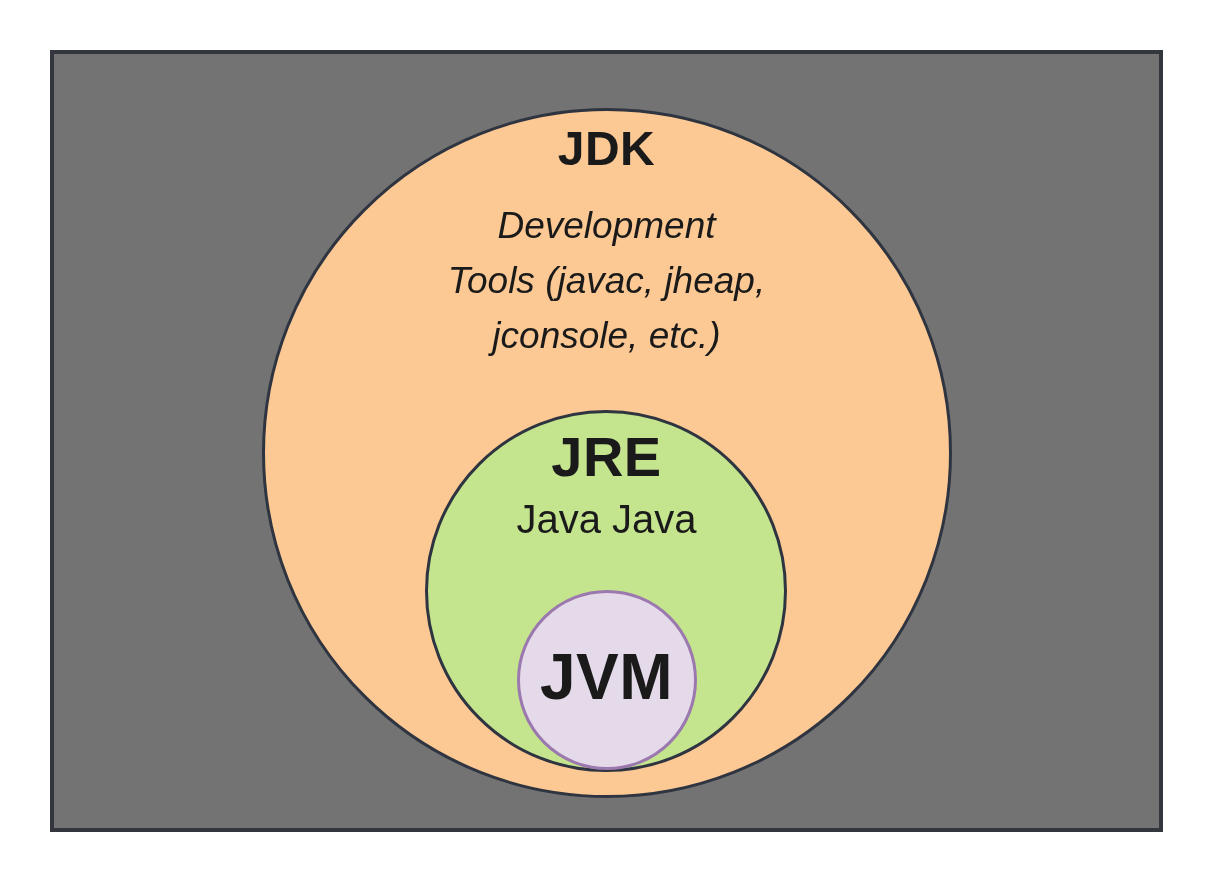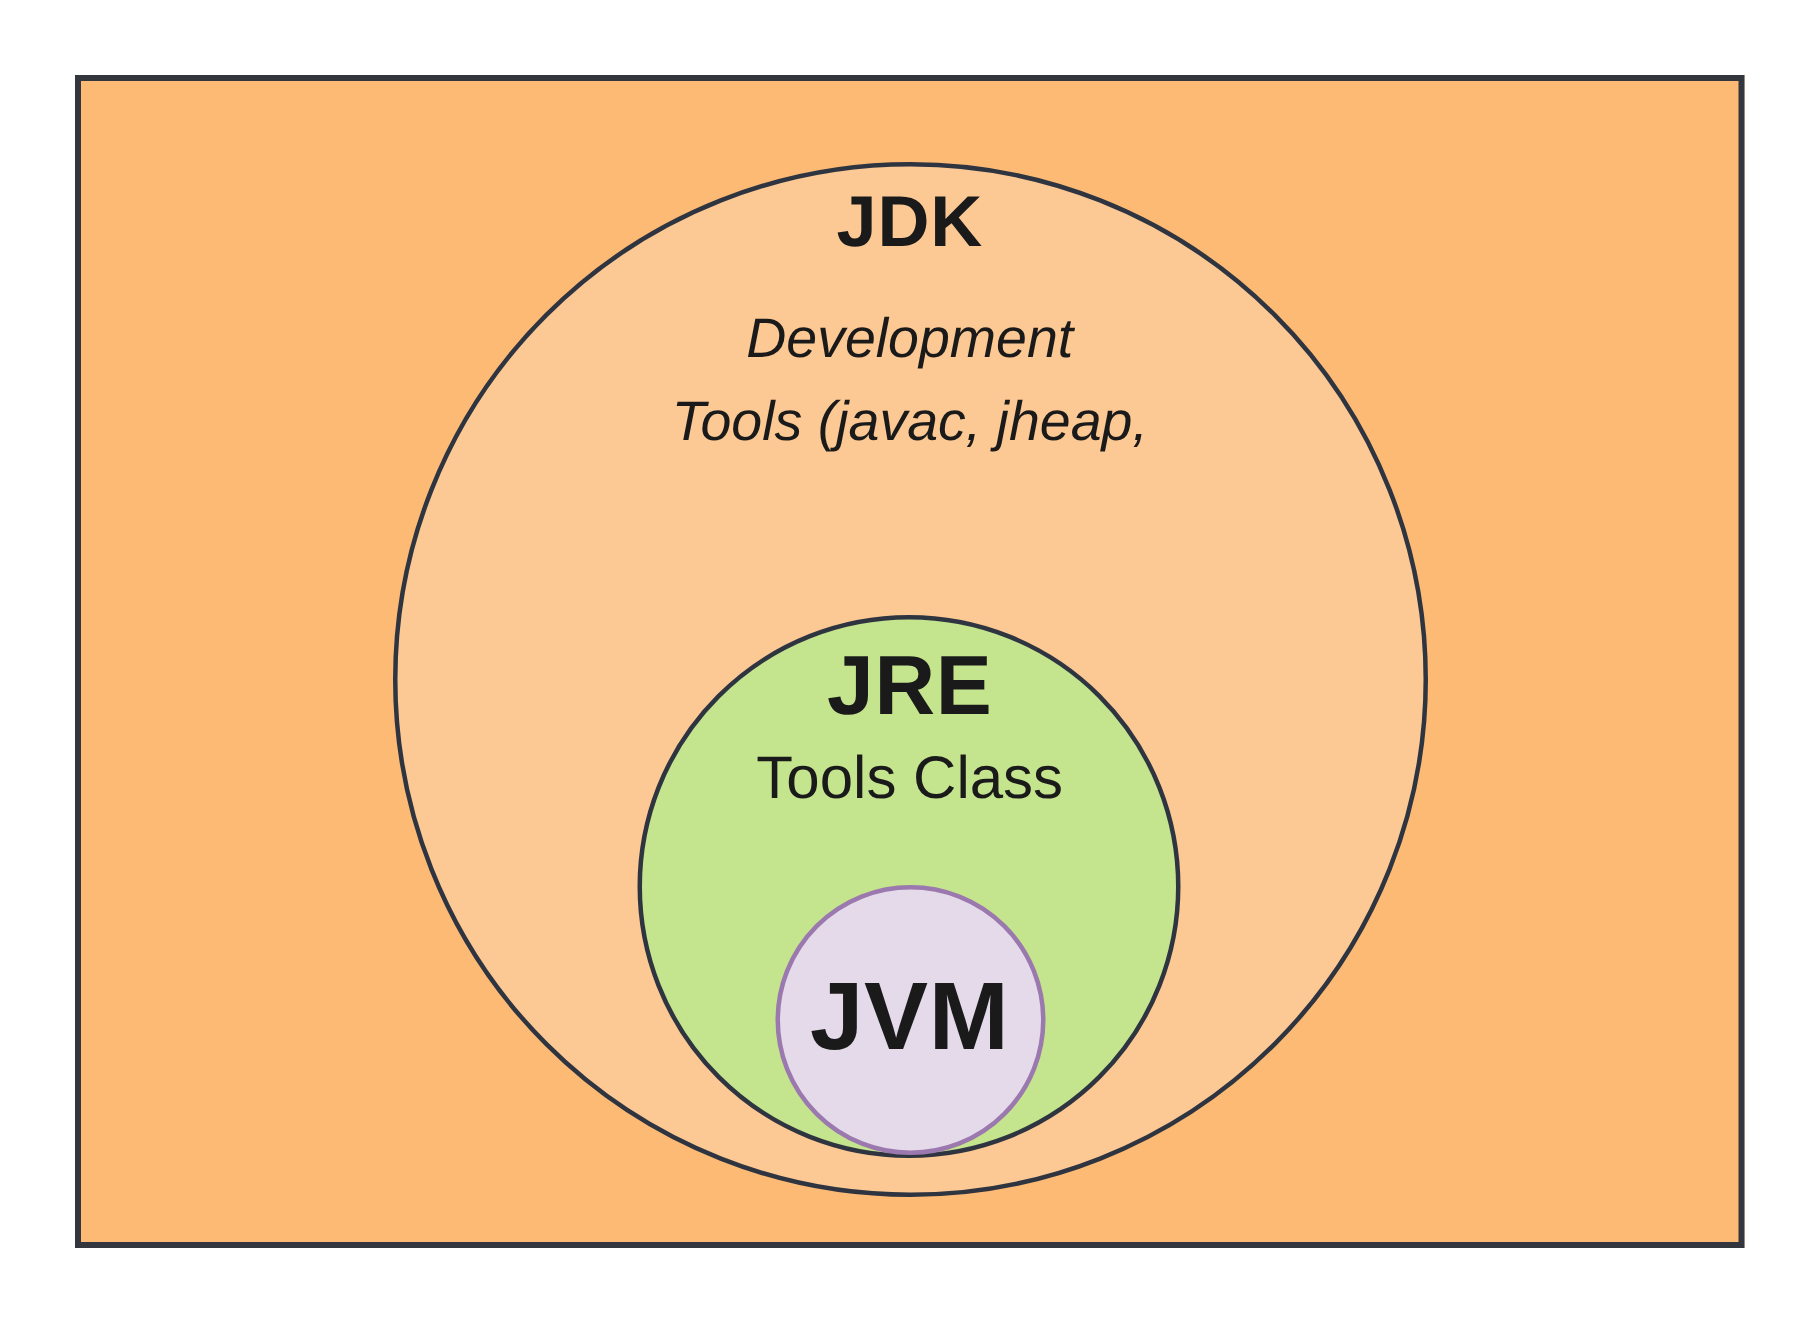--- a/index.html
+++ b/index.html
@@ -19,21 +19,21 @@
     background: #ffffff;
   }
   .frame {
     position: absolute;
     left: 50px;
     top: 50px;
     width: 1113px;
     height: 782px;
     box-sizing: border-box;
     border: 4px solid #33373d;
-    background: #fdba74;
+    background: #737373;
   }
   .circle {
     position: absolute;
     border-radius: 50%;
     box-sizing: border-box;
   }
   .circle-jdk {
     left: 208px;
     top: 54px;
     width: 690px;
@@ -108,24 +108,25 @@
 
     <div class="circle circle-jre" style="background-color: rgb(196, 228, 142); border-color: rgb(47, 53, 64);"></div>
 
     <div class="circle circle-jvm" style="background-color: rgb(228, 218, 234); border-color: rgb(155, 121, 174);"></div>
 
     <div class="label-layer title jdk-title">JDK</div>
 
     <div class="label-layer jdk-desc">
       <div>Development</div>
       <div>Tools (javac, jheap,</div>
+      <div>jconsole, etc.)</div>
     </div>
 
     <div class="label-layer title jre-title">JRE</div>
 
     <div class="label-layer jre-desc">
-      <div>Tools Class</div>
+      <div>Java Java</div>
     </div>
 
     <div class="label-layer title jvm-title">JVM</div>
 
   </div>
 </div>
 
 </body></html>

